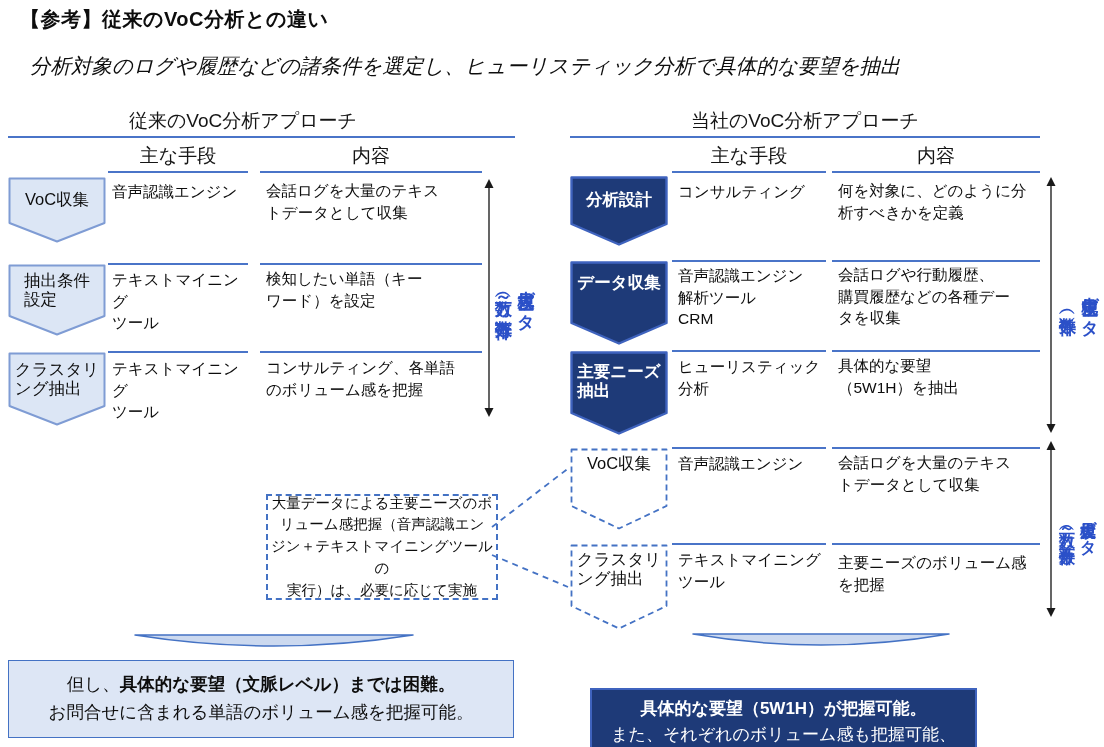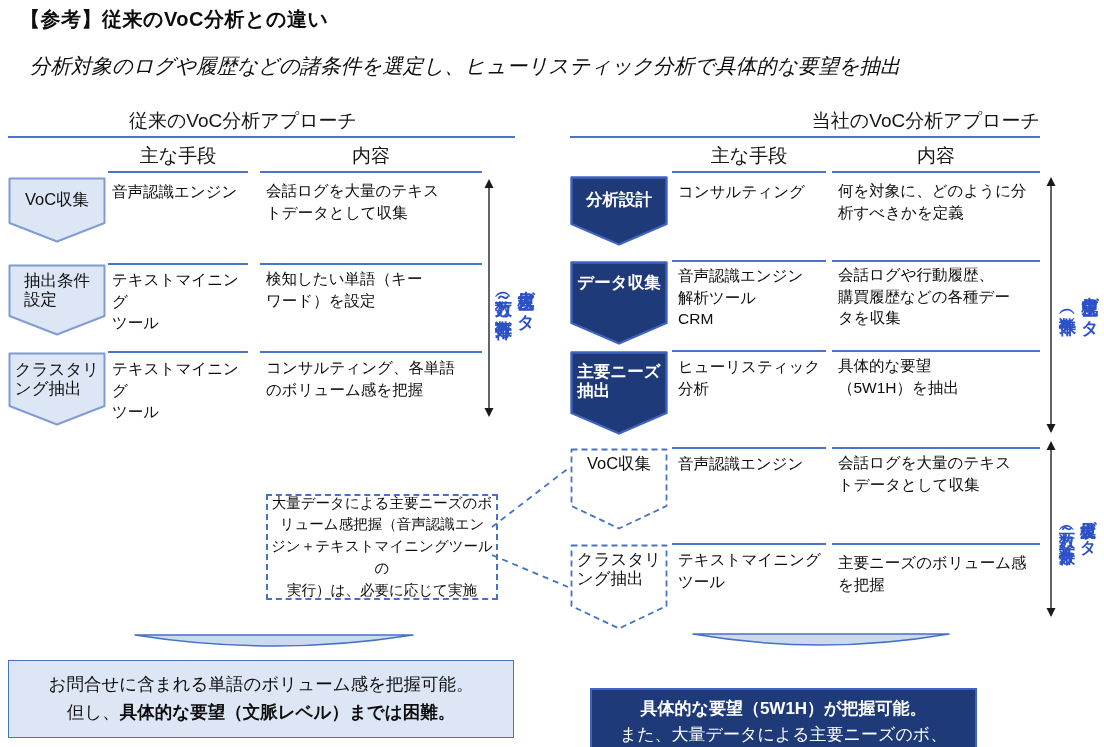--- a/index.html
+++ b/index.html
@@ -91,21 +91,21 @@
 のボリューム感を把握</div>
 
   <svg class="abs" style="left:482px; top:178px;" width="14" height="240">
     <line x1="7" y1="9" x2="7" y2="231" stroke="#3f3f3f" stroke-width="1.6"></line>
     <polygon points="7,1 2.5,10 11.5,10" fill="#1a1a1a"></polygon>
     <polygon points="7,239 2.5,230 11.5,230" fill="#1a1a1a"></polygon>
   </svg>
   <div class="vscale" style="left:490px; top:178px; width:48px; height:242px;">大規模データ
 （数万～数十万件）</div>
 
-  <div class="sec-head" style="left:570px; top:108px; width:470px;text-align:right;">当社のVoC分析アプローチ</div>
+  <div class="sec-head" style="left:570px; top:108px; width:470px;">当社のVoC分析アプローチ</div>
   <div class="hl" style="left:570px; top:136px; width:470px;"></div>
 
   <div class="col-head" style="left:672px; top:143px; width:154px;">主な手段</div>
   <div class="col-head" style="left:832px; top:143px; width:208px;">内容</div>
   <div class="hl" style="left:672px; top:171px; width:154px;"></div>
   <div class="hl" style="left:832px; top:171px; width:208px;"></div>
 
   <div class="hl" style="left:672px; top:260px; width:154px; height:1.5px;"></div>
   <div class="hl" style="left:832px; top:260px; width:208px; height:1.5px;"></div>
   <div class="hl" style="left:672px; top:350px; width:154px; height:1.5px;"></div>
@@ -198,23 +198,23 @@
   </svg>
 
   <svg class="abs" style="left:132px; top:631px;" width="284" height="18">
     <path d="M3,4 L281,4 Q142,26 3,4 Z" fill="#ccd9ef" stroke="#4472c4" stroke-width="1.5" stroke-linejoin="round"></path>
   </svg>
   <svg class="abs" style="left:690px; top:630px;" width="262" height="18">
     <path d="M3,4 L259,4 Q131,26 3,4 Z" fill="#ccd9ef" stroke="#4472c4" stroke-width="1.5" stroke-linejoin="round"></path>
   </svg>
 
   <div class="concl-left" style="left:8px; top:660px; width:506px; height:78px;">
+    <div><span>但し、</span><span class="bold">具体的な要望（文脈レベル）までは困難。</span></div>
     <div>お問合せに含まれる単語のボリューム感を把握可能。</div>
-    <div><span>但し、</span><span class="bold">具体的な要望（文脈レベル）までは困難。</span></div>
   </div>
 
   <div class="concl-right" style="left:590px; top:660px; width:387px; height:82px;margin-top:28px;">
     <div class="bold">具体的な要望（5W1H）が把握可能。</div>
-    <div>また、大量データによる主要ニーズのボ、</div>
+    <div>また、それぞれのボリューム感も把握可能、</div>
     <div class="bold">それぞれのボリューム感も把握可能。</div>
   </div>
 
 </div>
 
 </body></html>

